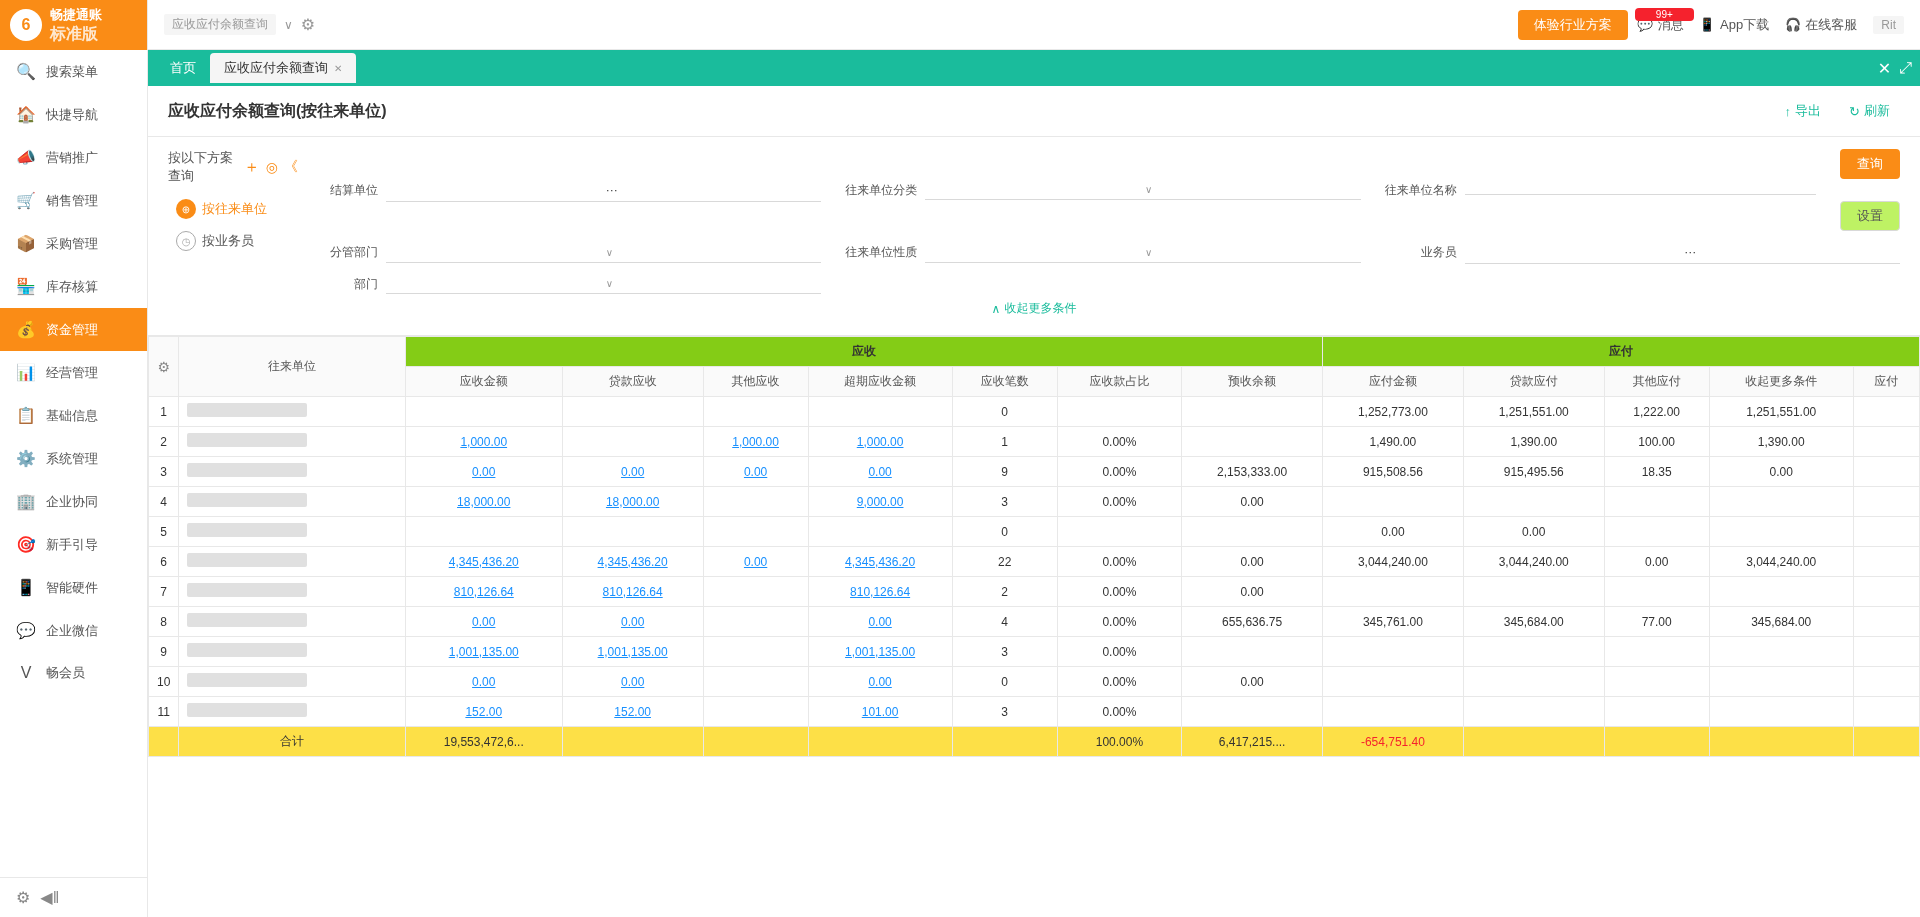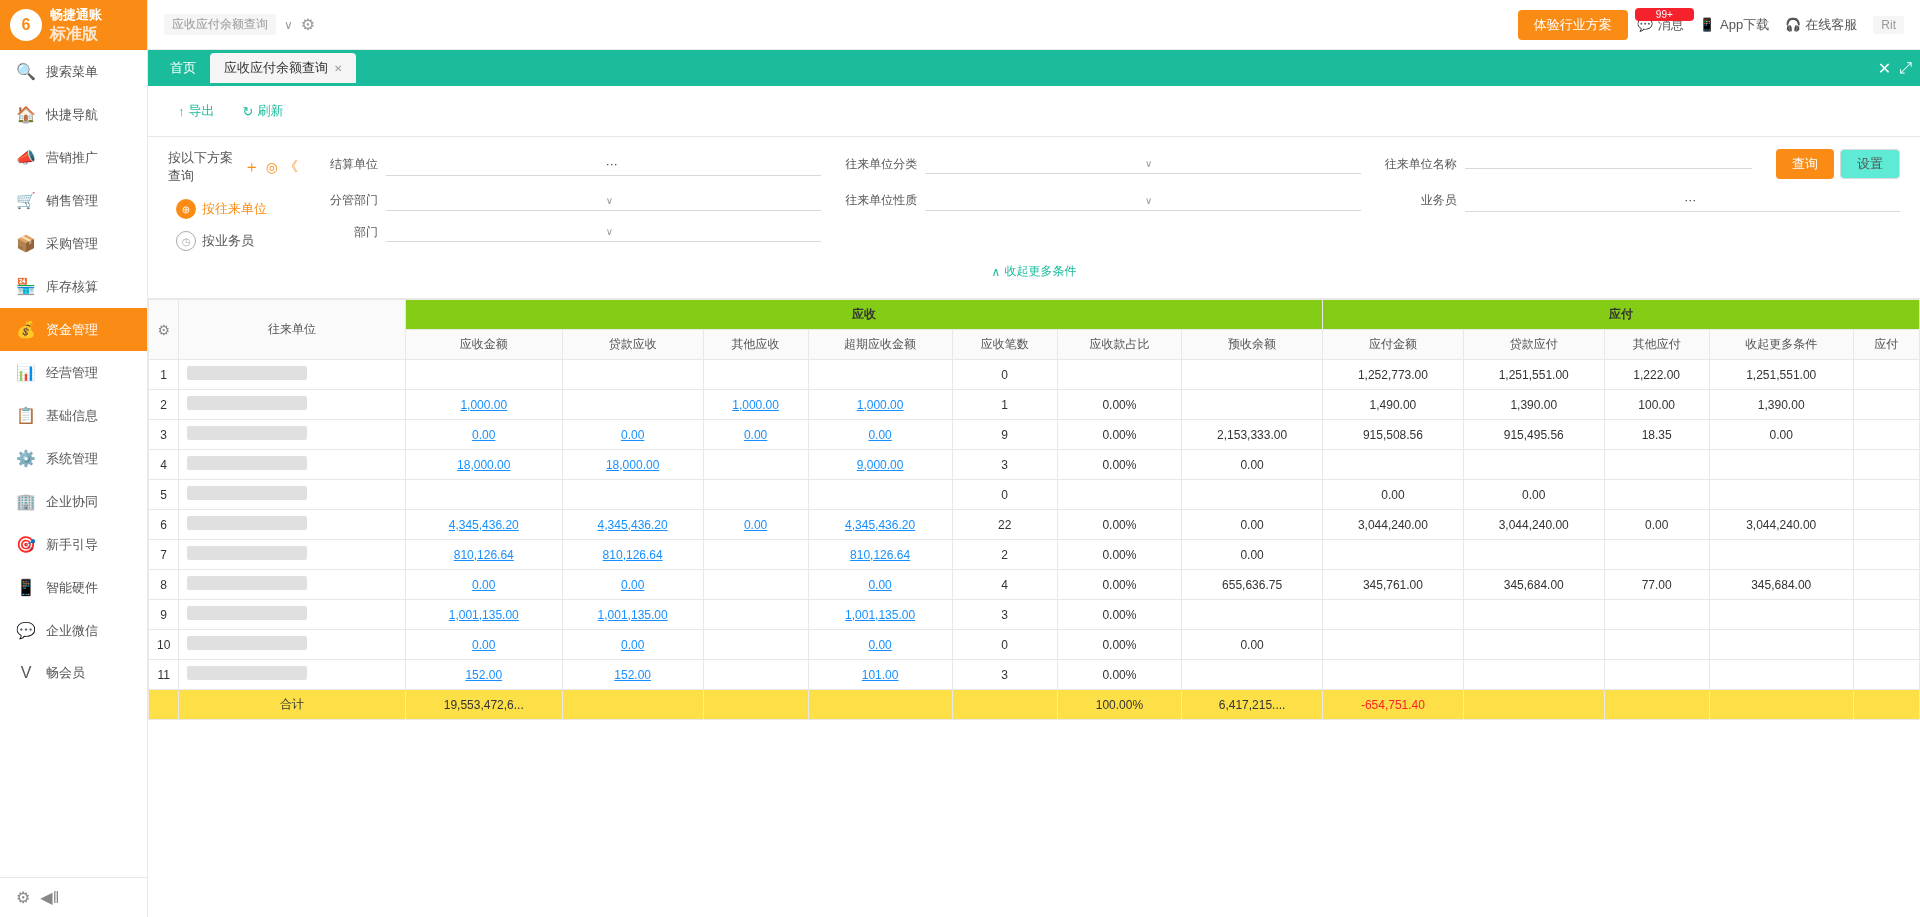--- a/index.html
+++ b/index.html
@@ -65,23 +65,23 @@
     .filter-scheme-item.active { color: #fa8c16; }
     .filter-scheme-item .scheme-icon { width: 20px; height: 20px; background: #fa8c16; border-radius: 50%; display: flex; align-items: center; justify-content: center; color: white; font-size: 10px; }
     .filter-scheme-item .scheme-icon2 { width: 20px; height: 20px; border-radius: 50%; border: 1px solid #aaa; display: flex; align-items: center; justify-content: center; color: #aaa; font-size: 10px; }
     .filter-grid { flex: 1; display: grid; grid-template-columns: 1fr 1fr 1fr; gap: 10px 16px; }
     .filter-row { display: flex; align-items: center; gap: 8px; }
     .filter-field-label { color: #555; font-size: 12px; white-space: nowrap; width: 80px; text-align: right; }
     .filter-select { flex: 1; display: flex; align-items: center; border-bottom: 1px solid #d9d9d9; padding: 4px 8px; gap: 4px; cursor: pointer; }
     .filter-select span { flex: 1; color: #333; font-size: 12px; }
     .filter-select .arr { color: #999; font-size: 10px; }
     .filter-dots { color: #999; font-size: 14px; cursor: pointer; }
-    .filter-query-btns { display: flex; gap: 6px; margin-left: 16px; }
+    .filter-query-btns { display: flex; flex-direction: column; gap: 22px; margin-left: 16px; }
     .query-btn { background: #fa8c16; color: white; border: none; padding: 6px 16px; border-radius: 4px; cursor: pointer; font-size: 13px; }
-    .settings-btn { background: #5eead4; color: #555; border: 1px solid #d9d9d9; padding: 5px 16px; border-radius: 4px; cursor: pointer; font-size: 13px; }
+    .settings-btn { background: #bef264; color: #555; border: 1px solid #d9d9d9; padding: 5px 16px; border-radius: 4px; cursor: pointer; font-size: 13px; }
     .collapse-btn { display: flex; align-items: center; justify-content: center; gap: 4px; color: #1abc9c; font-size: 12px; cursor: pointer; padding: 6px 0; }
 
     
     .table-area { flex: 1; overflow: auto; background: #fff; }
     .data-table { width: 100%; border-collapse: collapse; font-size: 12px; }
     .data-table th, .data-table td { border: 1px solid #e8e8e8; padding: 6px 8px; white-space: nowrap; }
     .data-table th { background: #fafafa; color: #555; font-weight: normal; text-align: center; }
     .data-table th.group-header { background: #84cc16; color: #333; font-weight: bold; }
     .data-table td { color: #333; text-align: center; }
     .data-table td.name-cell { text-align: left; max-width: 160px; overflow: hidden; text-overflow: ellipsis; }
@@ -215,20 +215,21 @@
     <div class="tab-bar-right">
       <span class="icon">✕</span>
       <span class="icon">⤢</span>
     </div>
   </div>
 
   <div class="page-content">
     <div class="page-inner">
 
       <div class="page-header">
+        <span class="page-title">应收应付余额查询(按往来单位)</span>
         <div class="page-actions">
           <button class="action-btn">
             <span>↑</span>
             <span>导出</span>
           </button>
           <button class="action-btn">
             <span>↻</span>
             <span>刷新</span>
           </button>
         </div>

